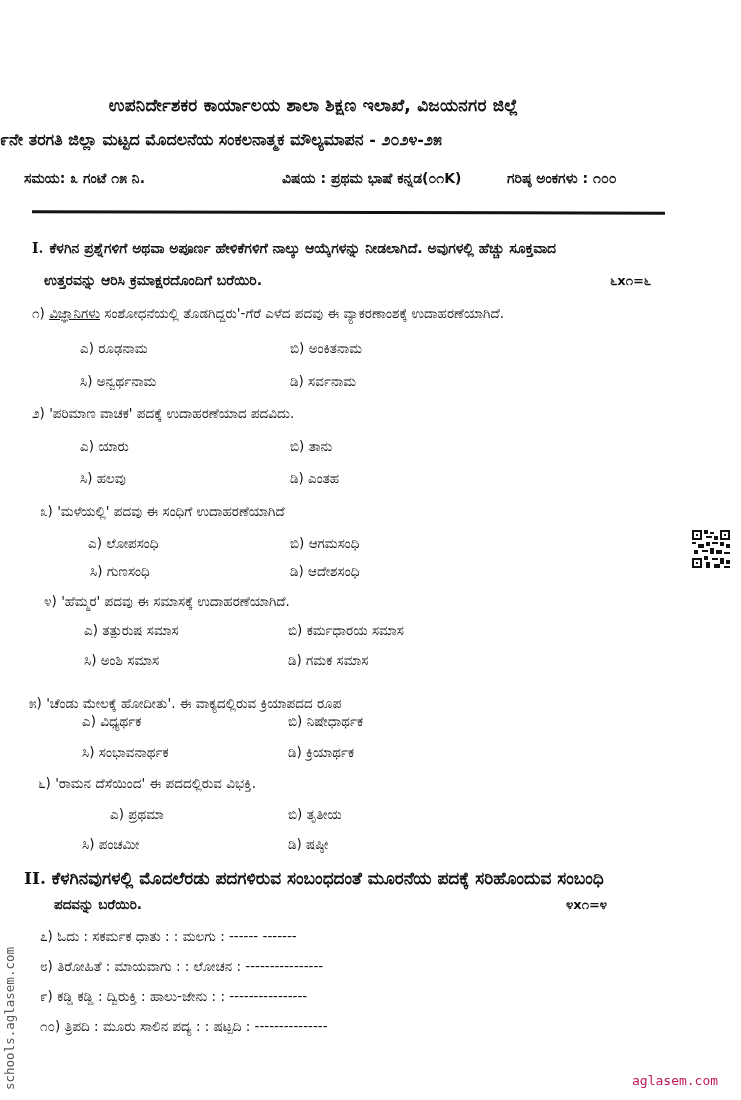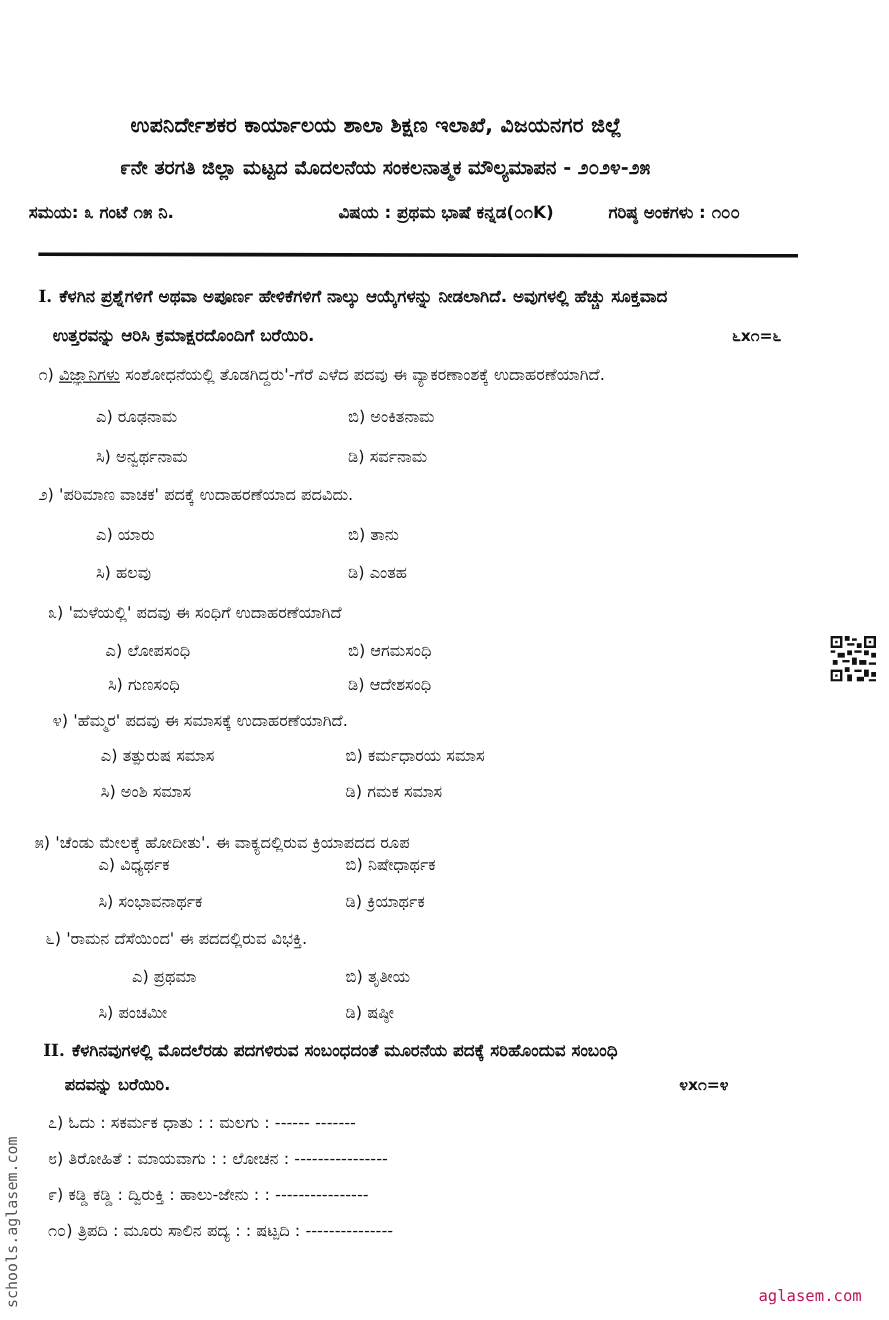--- a/index.html
+++ b/index.html
@@ -2,21 +2,21 @@
 <html><head>
   <meta charset="utf-8">
   <style>
     html, body { margin: 0; padding: 0; }
     body {
       width: 741px; height: 1100px; background: #ffffff; position: relative; overflow: hidden;
       font-family: "DejaVu Sans", sans-serif; color: #111111;
     }
     .abs { position: absolute; white-space: nowrap; }
     .title1 { left: 0; width: 627px; top: 95px; text-align: center; font-size: 17px; font-weight: bold; letter-spacing: 0.2px; }
-    .title2 { left: 0; width: 642px; top: 130px; text-align: center; font-size: 16px; font-weight: bold; }
+    .title2 { left: 0; width: 642px; top: 130px; text-align: left; font-size: 16px; font-weight: bold; }
     .meta { top: 170px; font-size: 14px; font-weight: bold; }
     .rule { left: 32px; top: 211px; width: 633px; height: 3px; background: #111; transform: rotate(0.12deg); }
     .sec { font-size: 14px; font-weight: bold; }
     .sec .num { font-family: "DejaVu Serif", serif; font-weight: bold; margin-right: 6px; }
     .q { font-size: 13.5px; }
     .opt { font-size: 13.5px; }
     .marks { font-size: 13px; font-weight: bold; }
     .ul { text-decoration: underline; }
     .wm-side {
       left: 2px; top: 1090px; font-family: "DejaVu Sans Mono", monospace; font-size: 12.5px; color: #555;
@@ -88,21 +88,21 @@
 
 <div class="abs q" style="left:38px; top:775px;">
   <span>೬)</span>
   <span>'ರಾಮನ ದೆಸೆಯಿಂದ' ಈ ಪದದಲ್ಲಿರುವ ವಿಭಕ್ತಿ.</span>
 </div>
 <div class="abs opt" style="left:74px; top:806px;margin-left:36px;">ಎ) ಪ್ರಥಮಾ</div>
 <div class="abs opt" style="left:288px; top:806px;">ಬಿ) ತೃತೀಯ</div>
 <div class="abs opt" style="left:82px; top:836px;">ಸಿ) ಪಂಚಮೀ</div>
 <div class="abs opt" style="left:288px; top:836px;">ಡಿ) ಷಷ್ಠೀ</div>
 
-<div class="abs sec" style="left:36px; top:868px; font-size:14px;">
+<div class="abs sec" style="left:24px; top:868px; font-size:17px;">
   <span class="num">II.</span><span>ಕೆಳಗಿನವುಗಳಲ್ಲಿ ಮೊದಲೆರಡು ಪದಗಳಿರುವ ಸಂಬಂಧದಂತೆ  ಮೂರನೆಯ   ಪದಕ್ಕೆ ಸರಿಹೊಂದುವ ಸಂಬಂಧಿ</span>
 </div>
 <div class="abs sec" style="left:54px; top:896px; font-size:13.5px;">ಪದವನ್ನು ಬರೆಯಿರಿ.</div>
 <div class="abs marks" style="left:566px; top:897px;">೪x೧=೪</div>
 
 <div class="abs q" style="left:40px; top:928px;">
   <span>೭)</span>
   <span>ಓದು : ಸಕರ್ಮಕ ಧಾತು : : ಮಲಗು : ------   -------</span>
 </div>
 <div class="abs q" style="left:40px; top:958px;">

